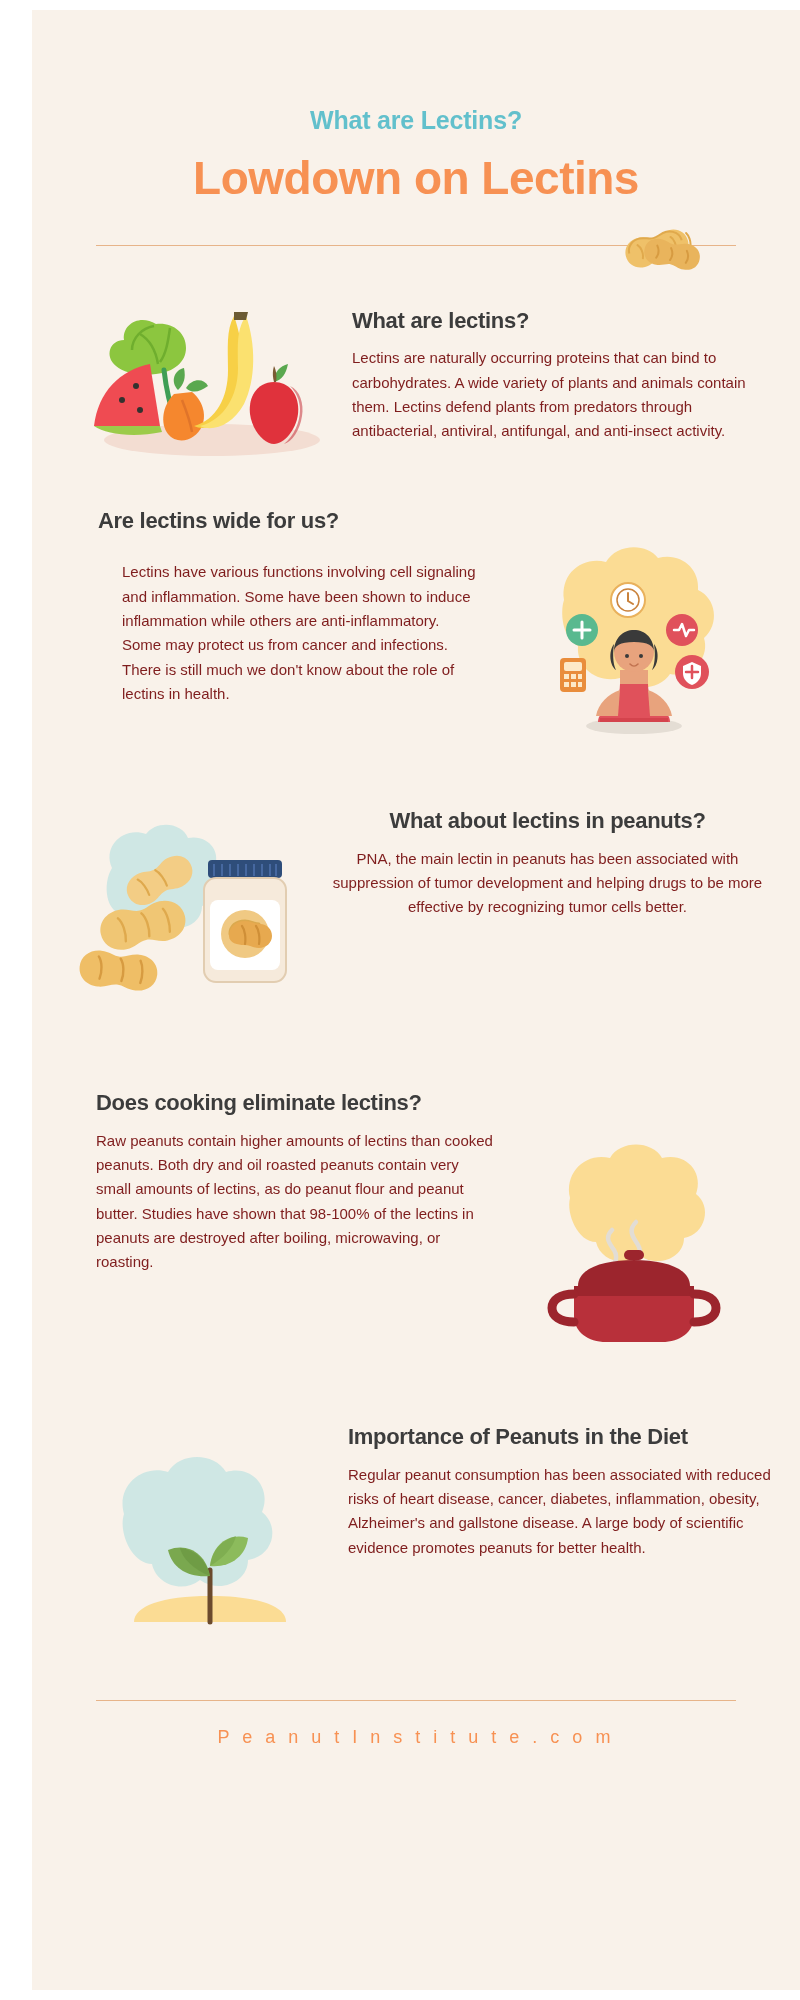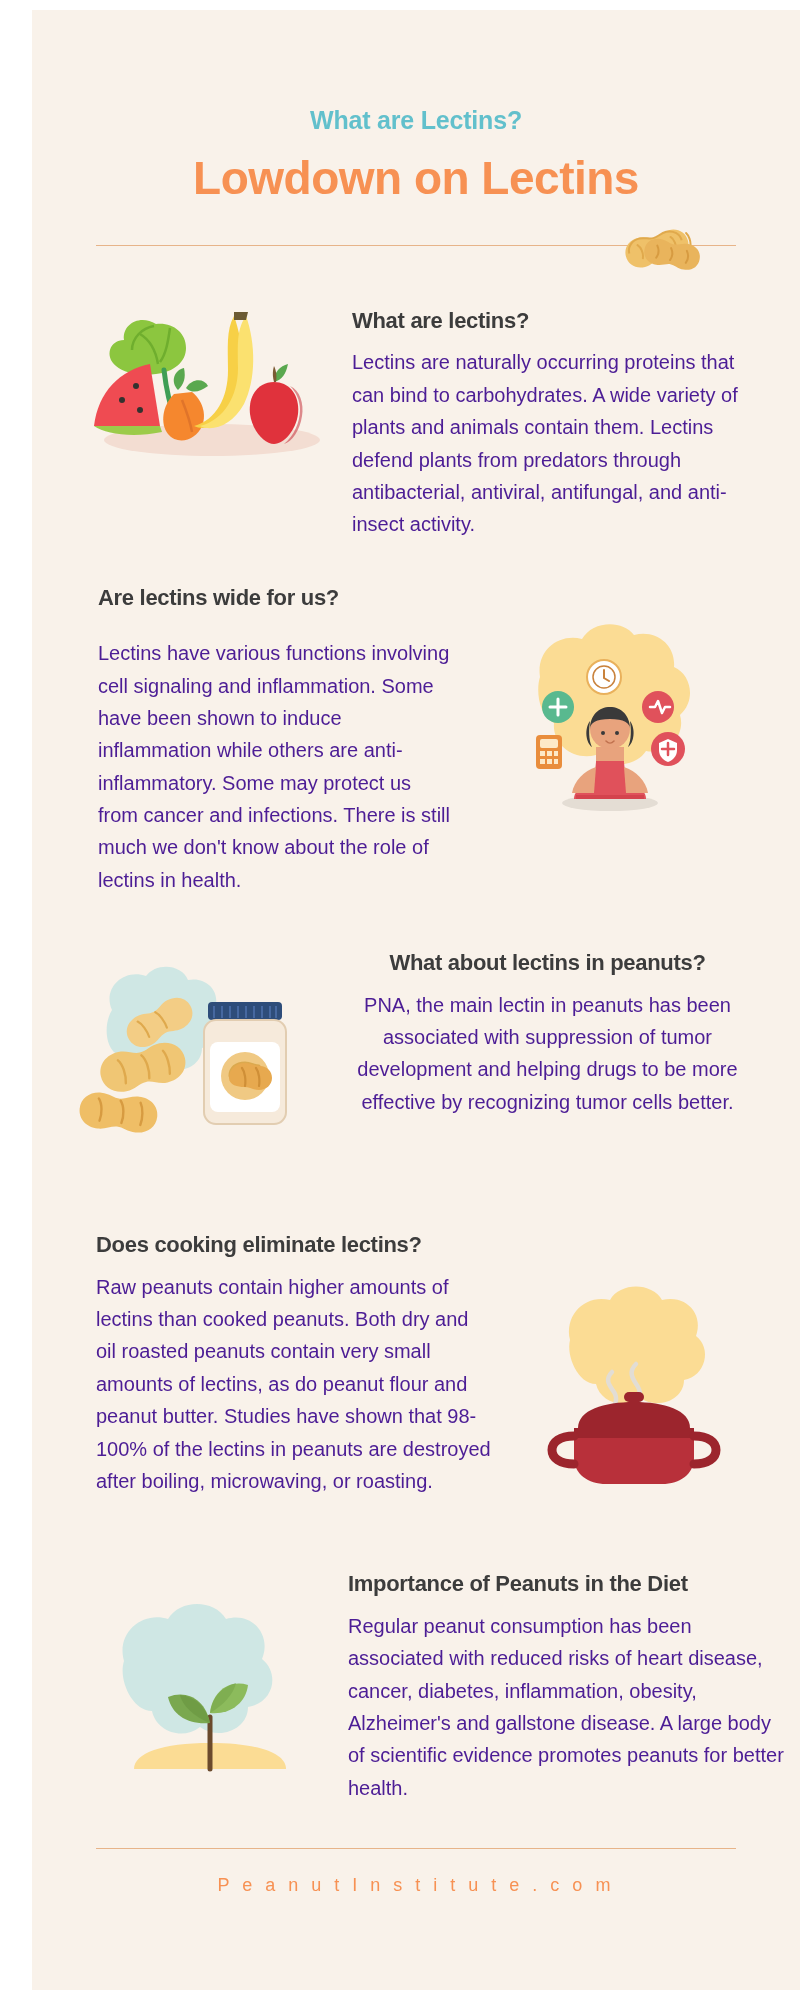--- a/index.html
+++ b/index.html
@@ -77,34 +77,34 @@
   }
   .h2 {
     font-size: 22px;
     font-weight: bold;
     color: #3c3c3c;
     line-height: 1.2;
     margin: 0 0 12px 0;
     letter-spacing: -0.3px;
   }
   .body {
-    font-size: 20px;
-    color: #4c1d95;
+    font-size: 15px;
+    color: #7f1d1d;
     line-height: 1.62;
     margin: 0;
   }
 
   
   .s1 { margin-top: 40px; padding-left: 46px; padding-right: 34px; }
   .s1 .art { width: 268px; margin-top: 4px; }
   .s1 .copy { padding-left: 6px; padding-top: 22px; }
 
   
   .s2 { margin-top: 44px; padding-left: 66px; padding-right: 20px; flex-direction: column; }
-  .s2 .row { display: flex; align-items: flex-start; }
+  .s2 .row { display: flex; align-items: flex-start; margin-left: 24px; }
   .s2 .copy { width: 356px; padding-top: 14px; }
   .s2 .art { width: 280px; margin-left: 8px; margin-top: -6px; }
 
   
   .s3 { margin-top: 44px; padding-left: 36px; padding-right: 33px; text-align: center; }
   .s3 .art { width: 248px; margin-top: 22px; }
   .s3 .copy { padding-left: 12px; padding-top: 10px; }
 
   
   .s4 { margin-top: 72px; padding-left: 64px; padding-right: 26px; }

